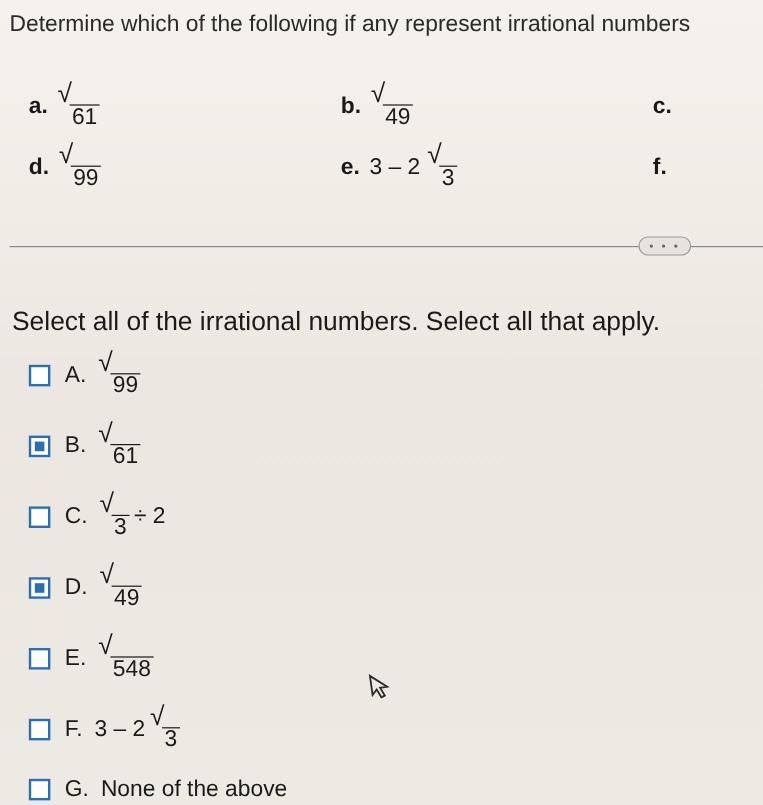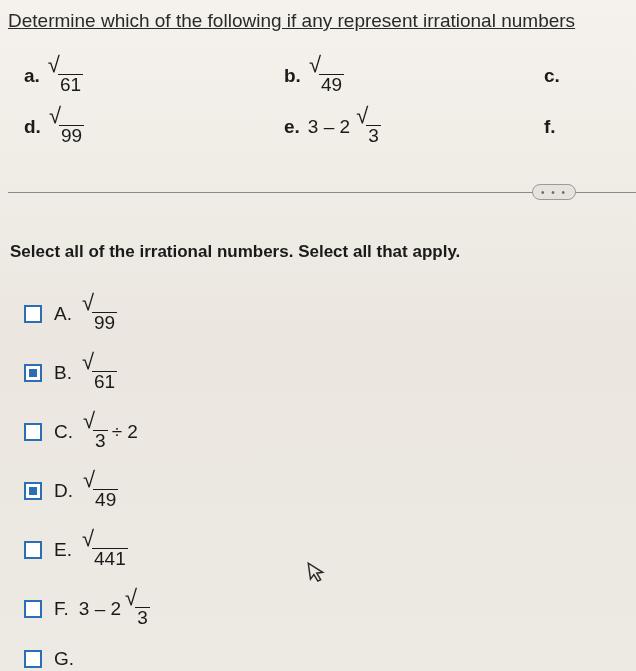--- a/index.html
+++ b/index.html
@@ -15,22 +15,21 @@
     position: relative;
   }
   .page {
     padding: 10px 0 0 8px;
     background: linear-gradient(180deg, #f5f2ed 0%, #ebe7e0 50%, #edeae3 100%);
     min-height: 671px;
   }
   .question-text {
     font-size: 19px;
     color: #2a2a2a;
-    margin-bottom: 24px;
-    text-decoration: underline;
+    margin-bottom: 37px;
   }
   .top-options {
     display: grid;
     grid-template-columns: 260px 260px auto;
     row-gap: 12px;
     padding-left: 16px;
     margin-bottom: 32px;
   }
   .opt {
     font-size: 19px;
@@ -77,24 +76,23 @@
     width: 44px;
     height: 16px;
     display: flex;
     align-items: center;
     justify-content: center;
     font-size: 10px;
     letter-spacing: 2px;
     color: #6a6a66;
   }
   .instruction {
-    font-size: 17px;
-    margin-bottom: 32px;
+    font-size: 22px;
+    margin-bottom: 12px;
     padding-left: 2px;
-    font-weight: bold;
   }
   .answers {
     padding-left: 16px;
   }
   .ans-row {
     display: flex;
     align-items: center;
     gap: 12px;
     margin-bottom: 20px;
     font-size: 19px;
@@ -231,41 +229,42 @@
           </span>
       </div>
     </div>
 
     <div class="ans-row">
       <div class="chk"></div>
       <div class="ans-label">
         <span class="ans-letter">E.</span>
         <span class="sqrt">
             <span class="rad">√</span>
-            <span class="inner">441</span>
+            <span class="inner">548</span>
           </span>
       </div>
     </div>
 
     <div class="ans-row">
       <div class="chk"></div>
       <div class="ans-label">
         <span class="ans-letter">F.</span>
         <span>3 – 2</span>
           <span class="sqrt">
             <span class="rad">√</span>
             <span class="inner">3</span>
           </span>
       </div>
     </div>
 
     <div class="ans-row">
       <div class="chk"></div>
       <div class="ans-label">
         <span class="ans-letter">G.</span>
+        <span>None of the above</span>
       </div>
     </div>
 
   </div>
 
   <div class="cursor-icon">
     <svg width="20" height="24" viewBox="0 0 20 24">
       <path d="M2 2 L2 18 L6 14 L9 21 L12 20 L9 13 L15 13 Z" fill="none" stroke="#2a2a2a" stroke-width="1.5"></path>
     </svg>
   </div>

